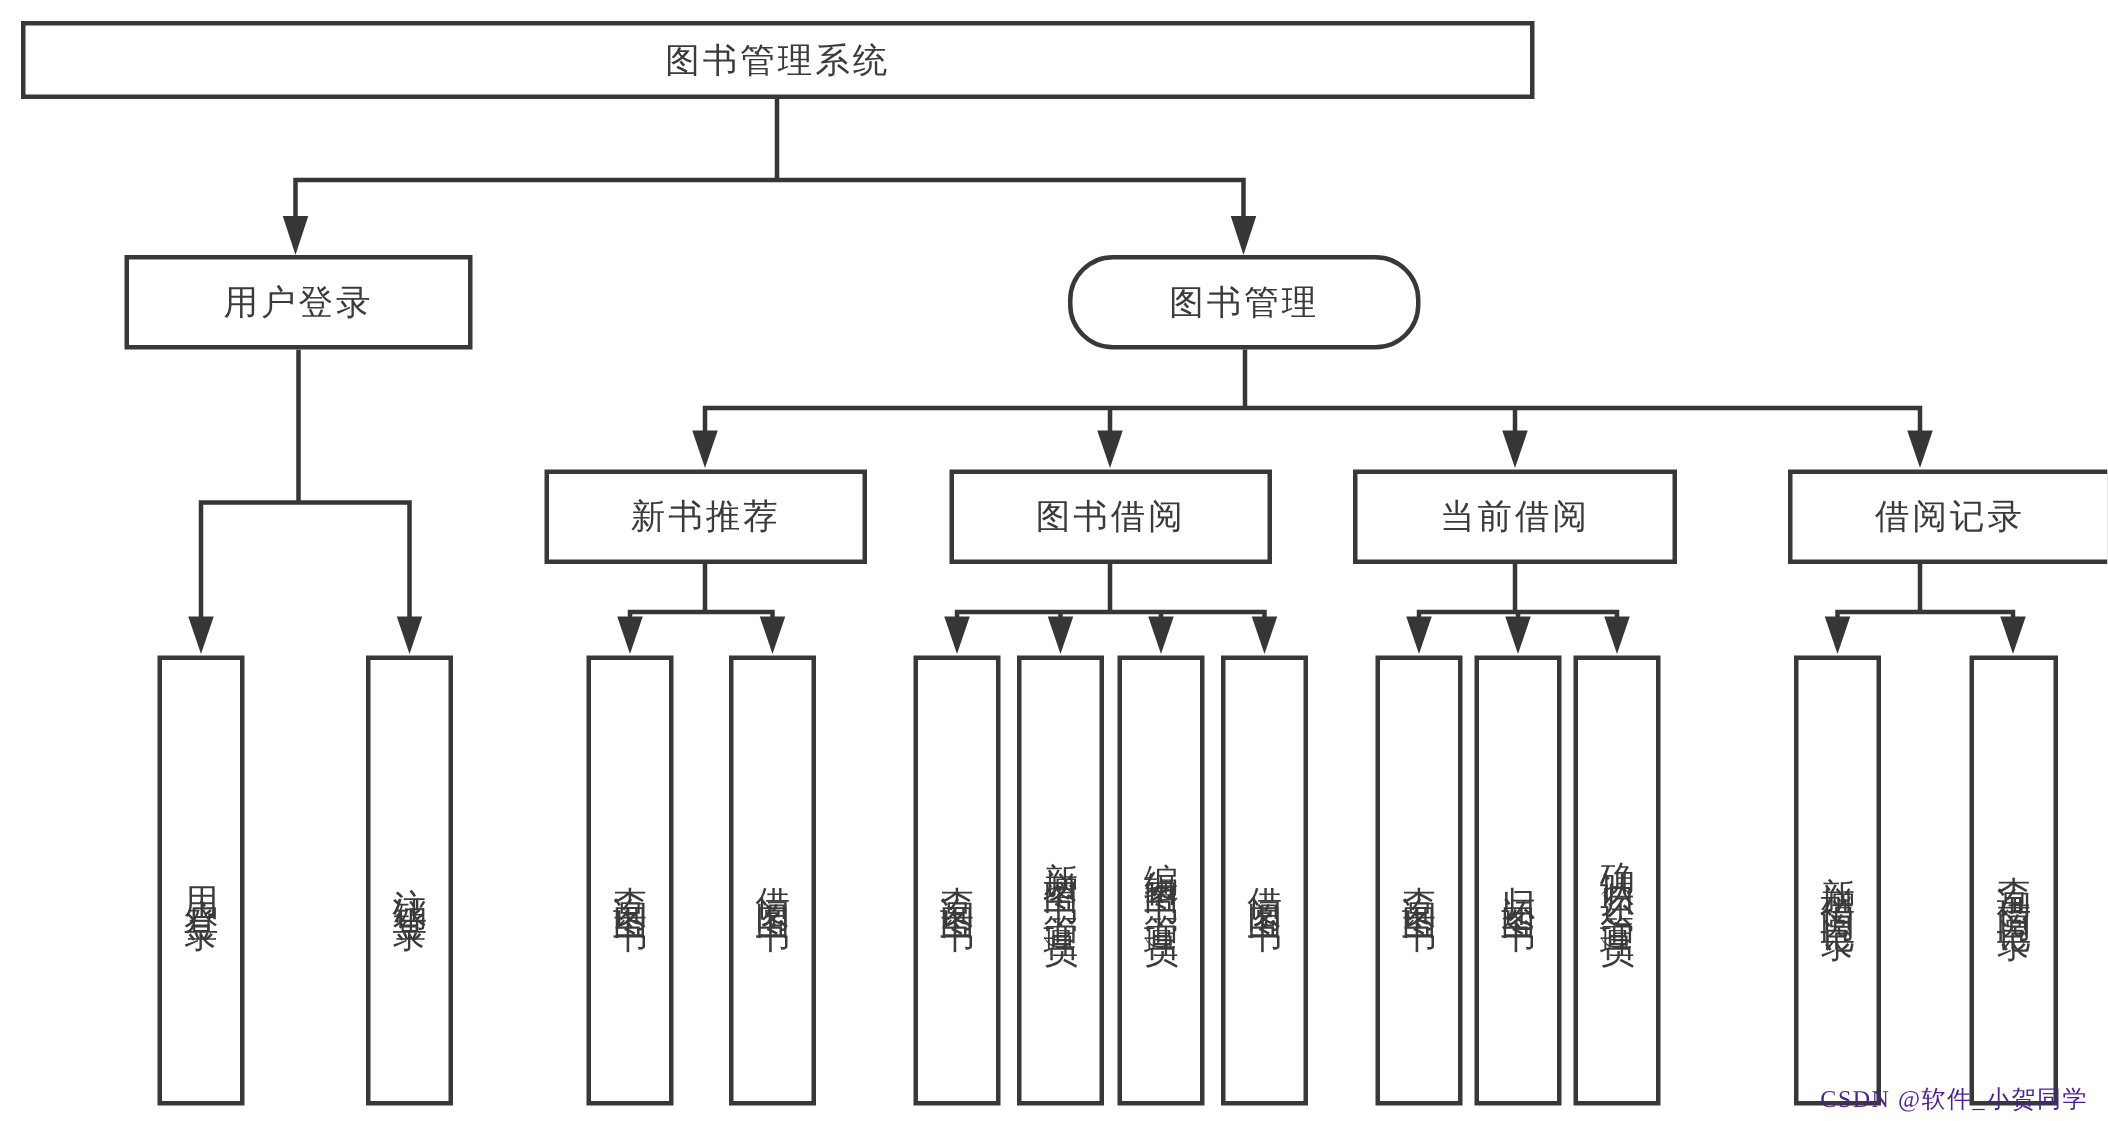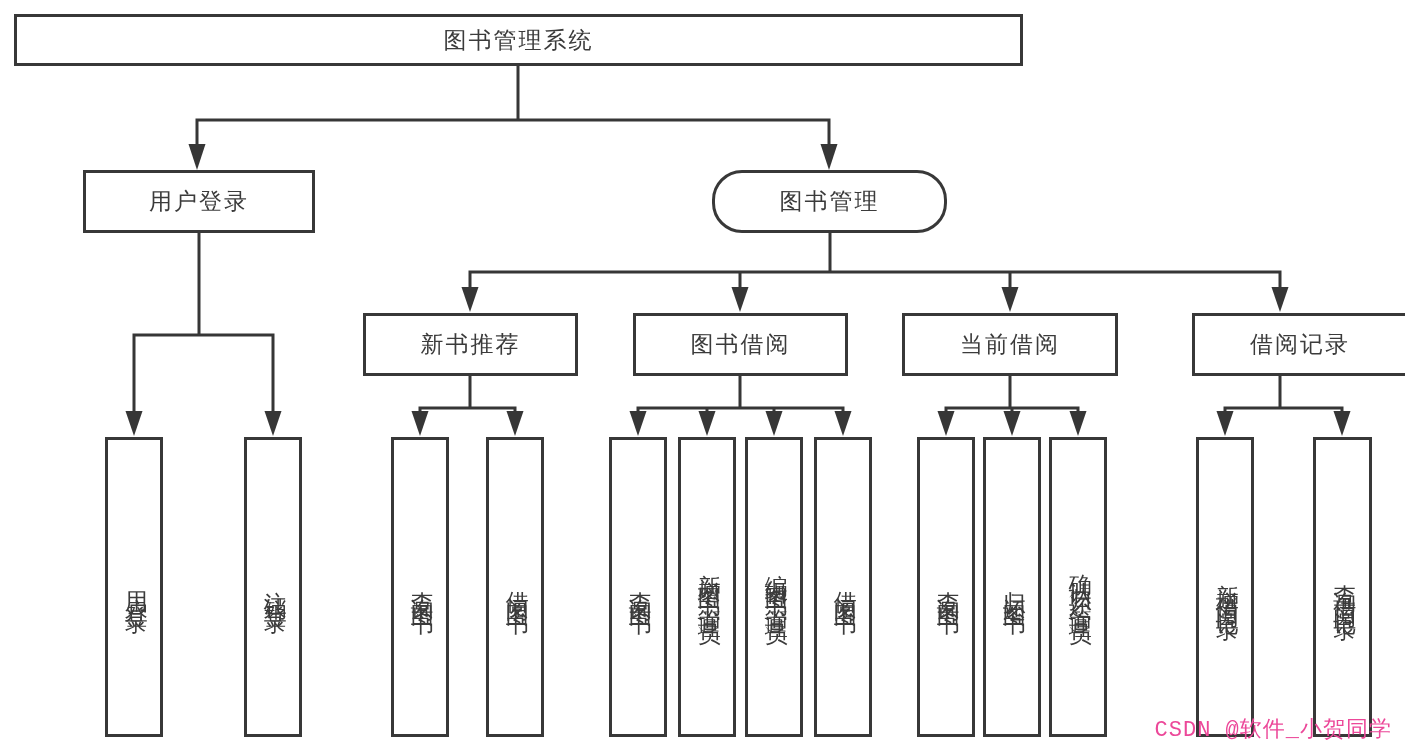--- a/index.html
+++ b/index.html
@@ -1,21 +1,21 @@
 <!DOCTYPE html>
 <html><head>
 <meta charset="utf-8">
 <style>
   html, body { margin: 0; padding: 0; background: #ffffff; }
   .canvas {
     position: relative;
     width: 1405px;
     height: 747px;
     background: #ffffff;
-    font-family: Liberation Mono, monospace;
+    font-family: Liberation Serif, serif;
     overflow: hidden;
   }
   .connectors {
     position: absolute;
     left: 0; top: 0;
     width: 1405px; height: 747px;
   }
   .node {
     position: absolute;
     box-sizing: border-box;
@@ -35,23 +35,23 @@
     writing-mode: vertical-lr;
     text-orientation: mixed;
     font-size: 23px;
     letter-spacing: 7px;
     line-height: 1.1;
   }
   .watermark {
     position: absolute;
     right: 13px;
     bottom: 3px;
-    font-size: 22px;
+    font-size: 16px;
     letter-spacing: 1px;
-    color: #ec4899;
+    color: #4c1d95;
     white-space: nowrap;
   }
 </style>
 </head>
 <body>
 
 <div class="canvas">
 
   <svg class="connectors" viewBox="0 0 1405 747" xmlns="http://www.w3.org/2000/svg" fill="none" stroke="#363636" stroke-width="3">
 

